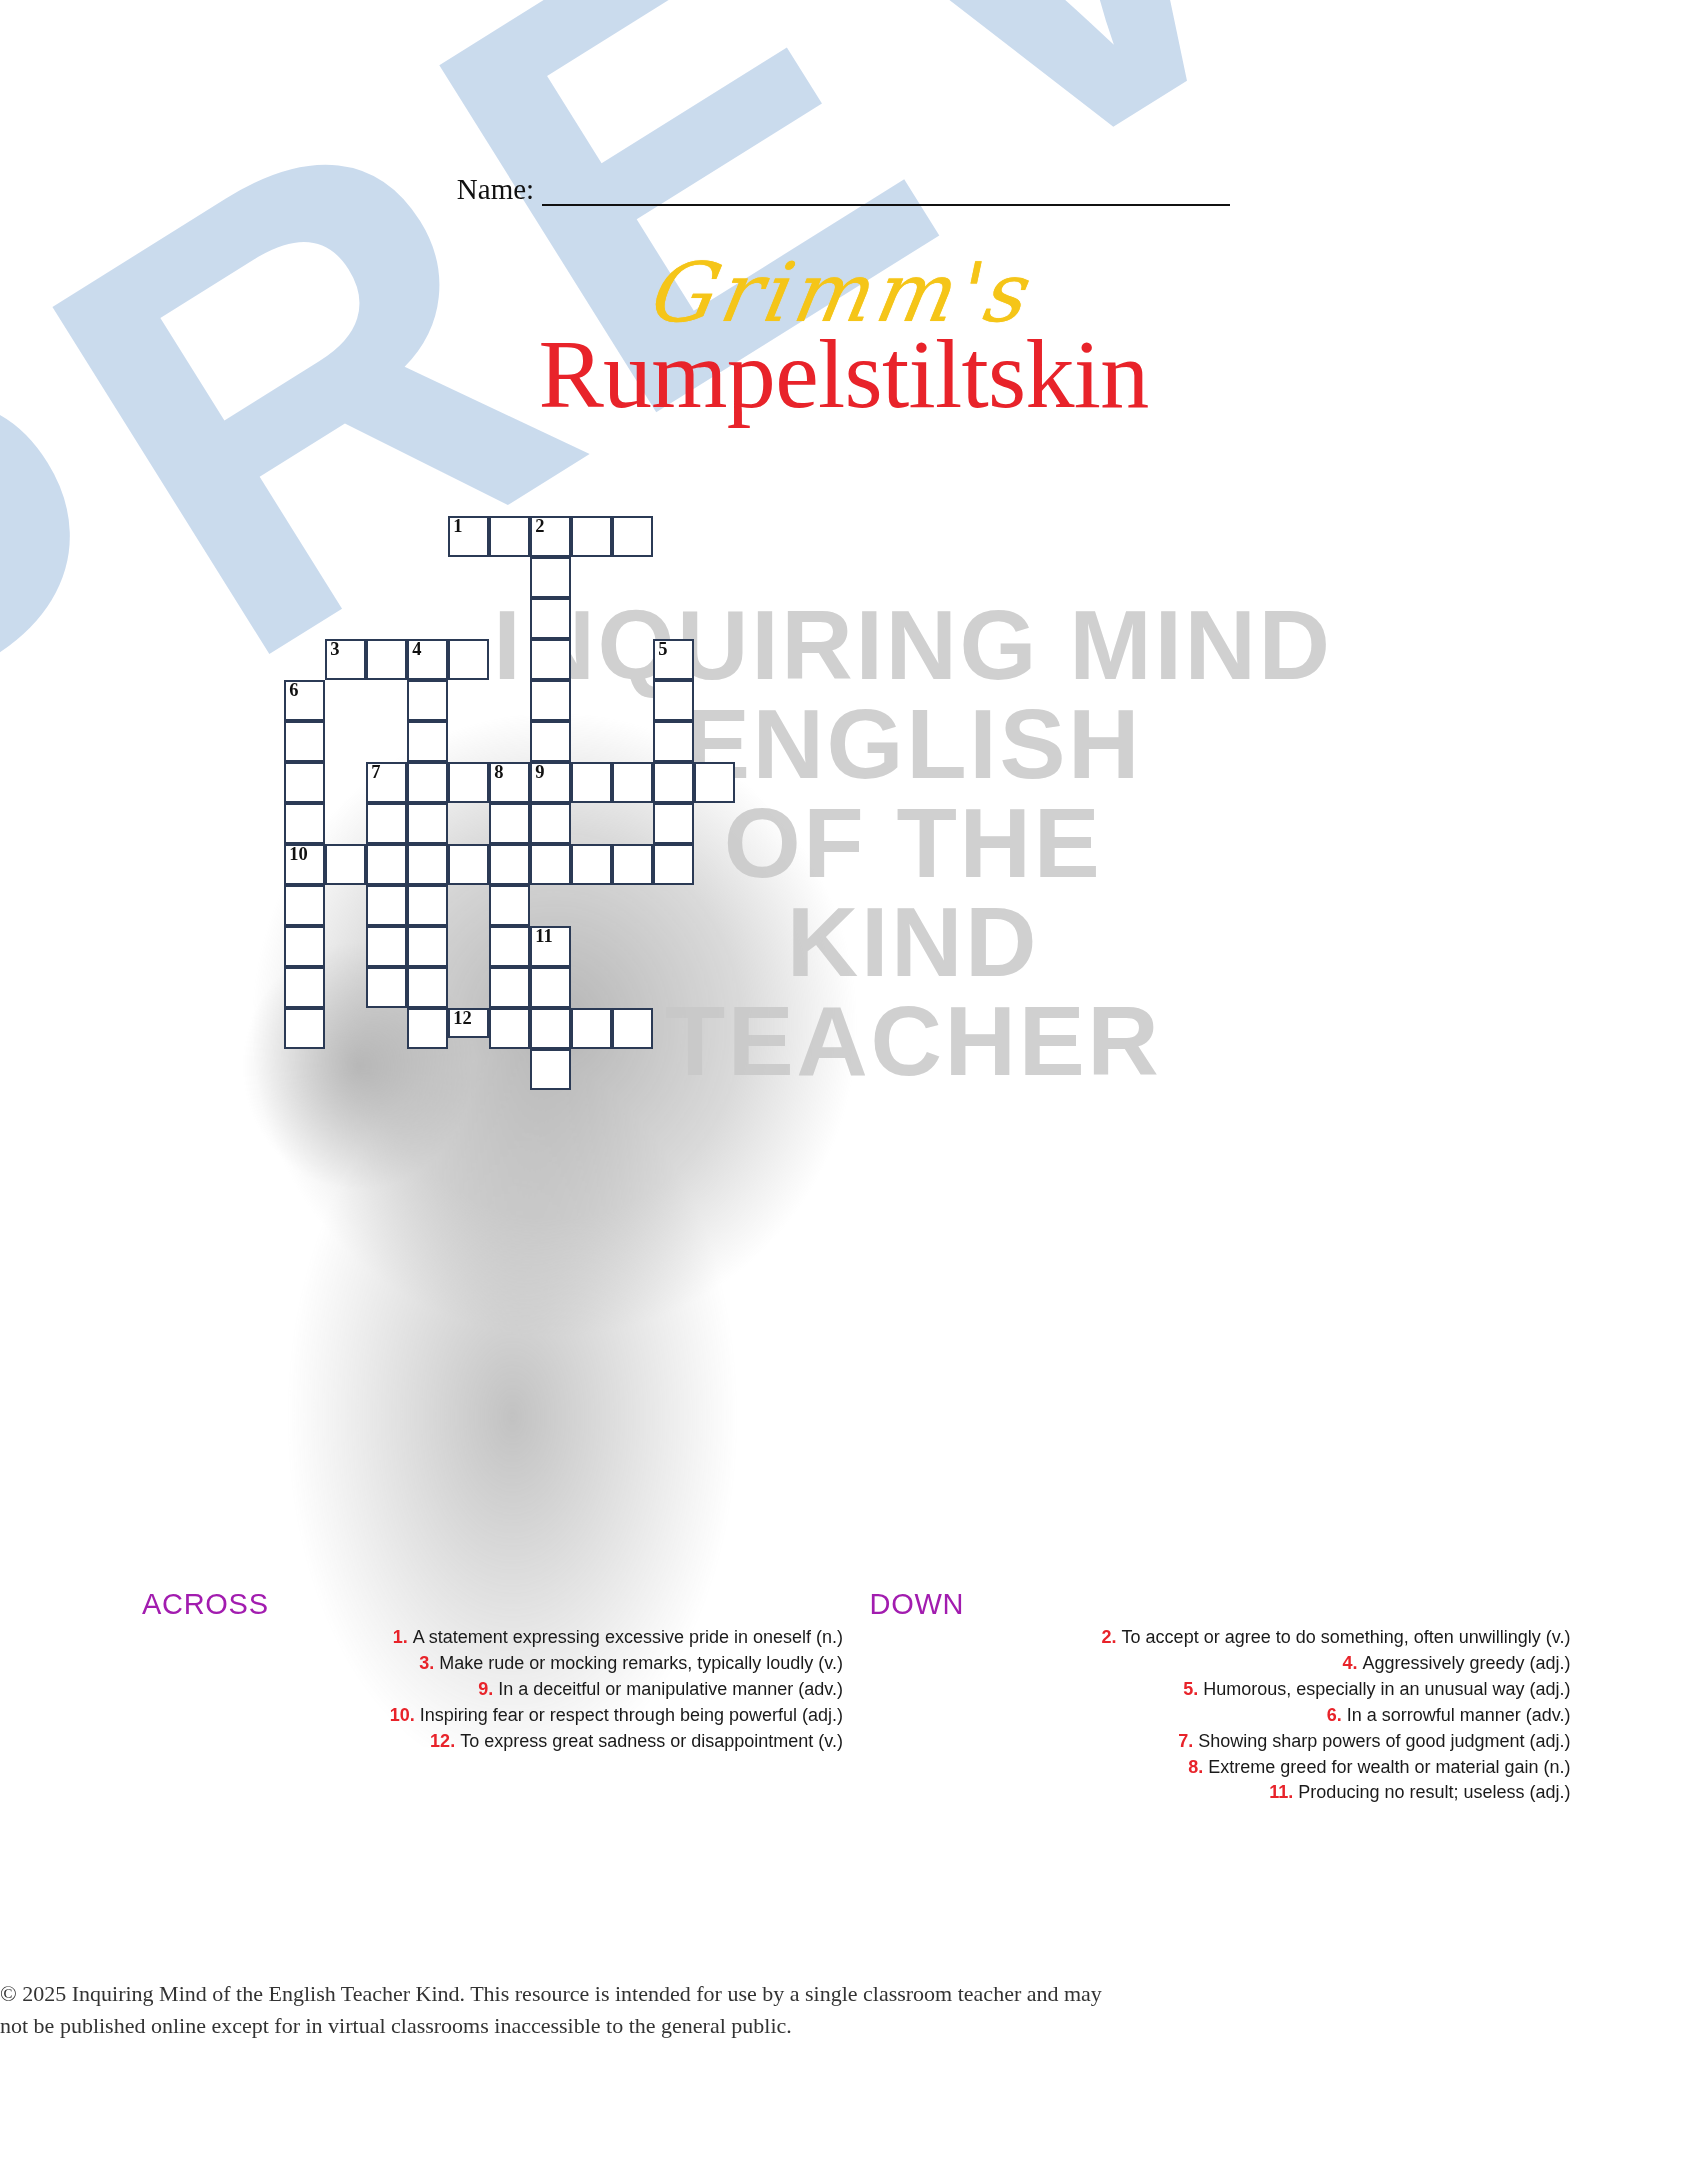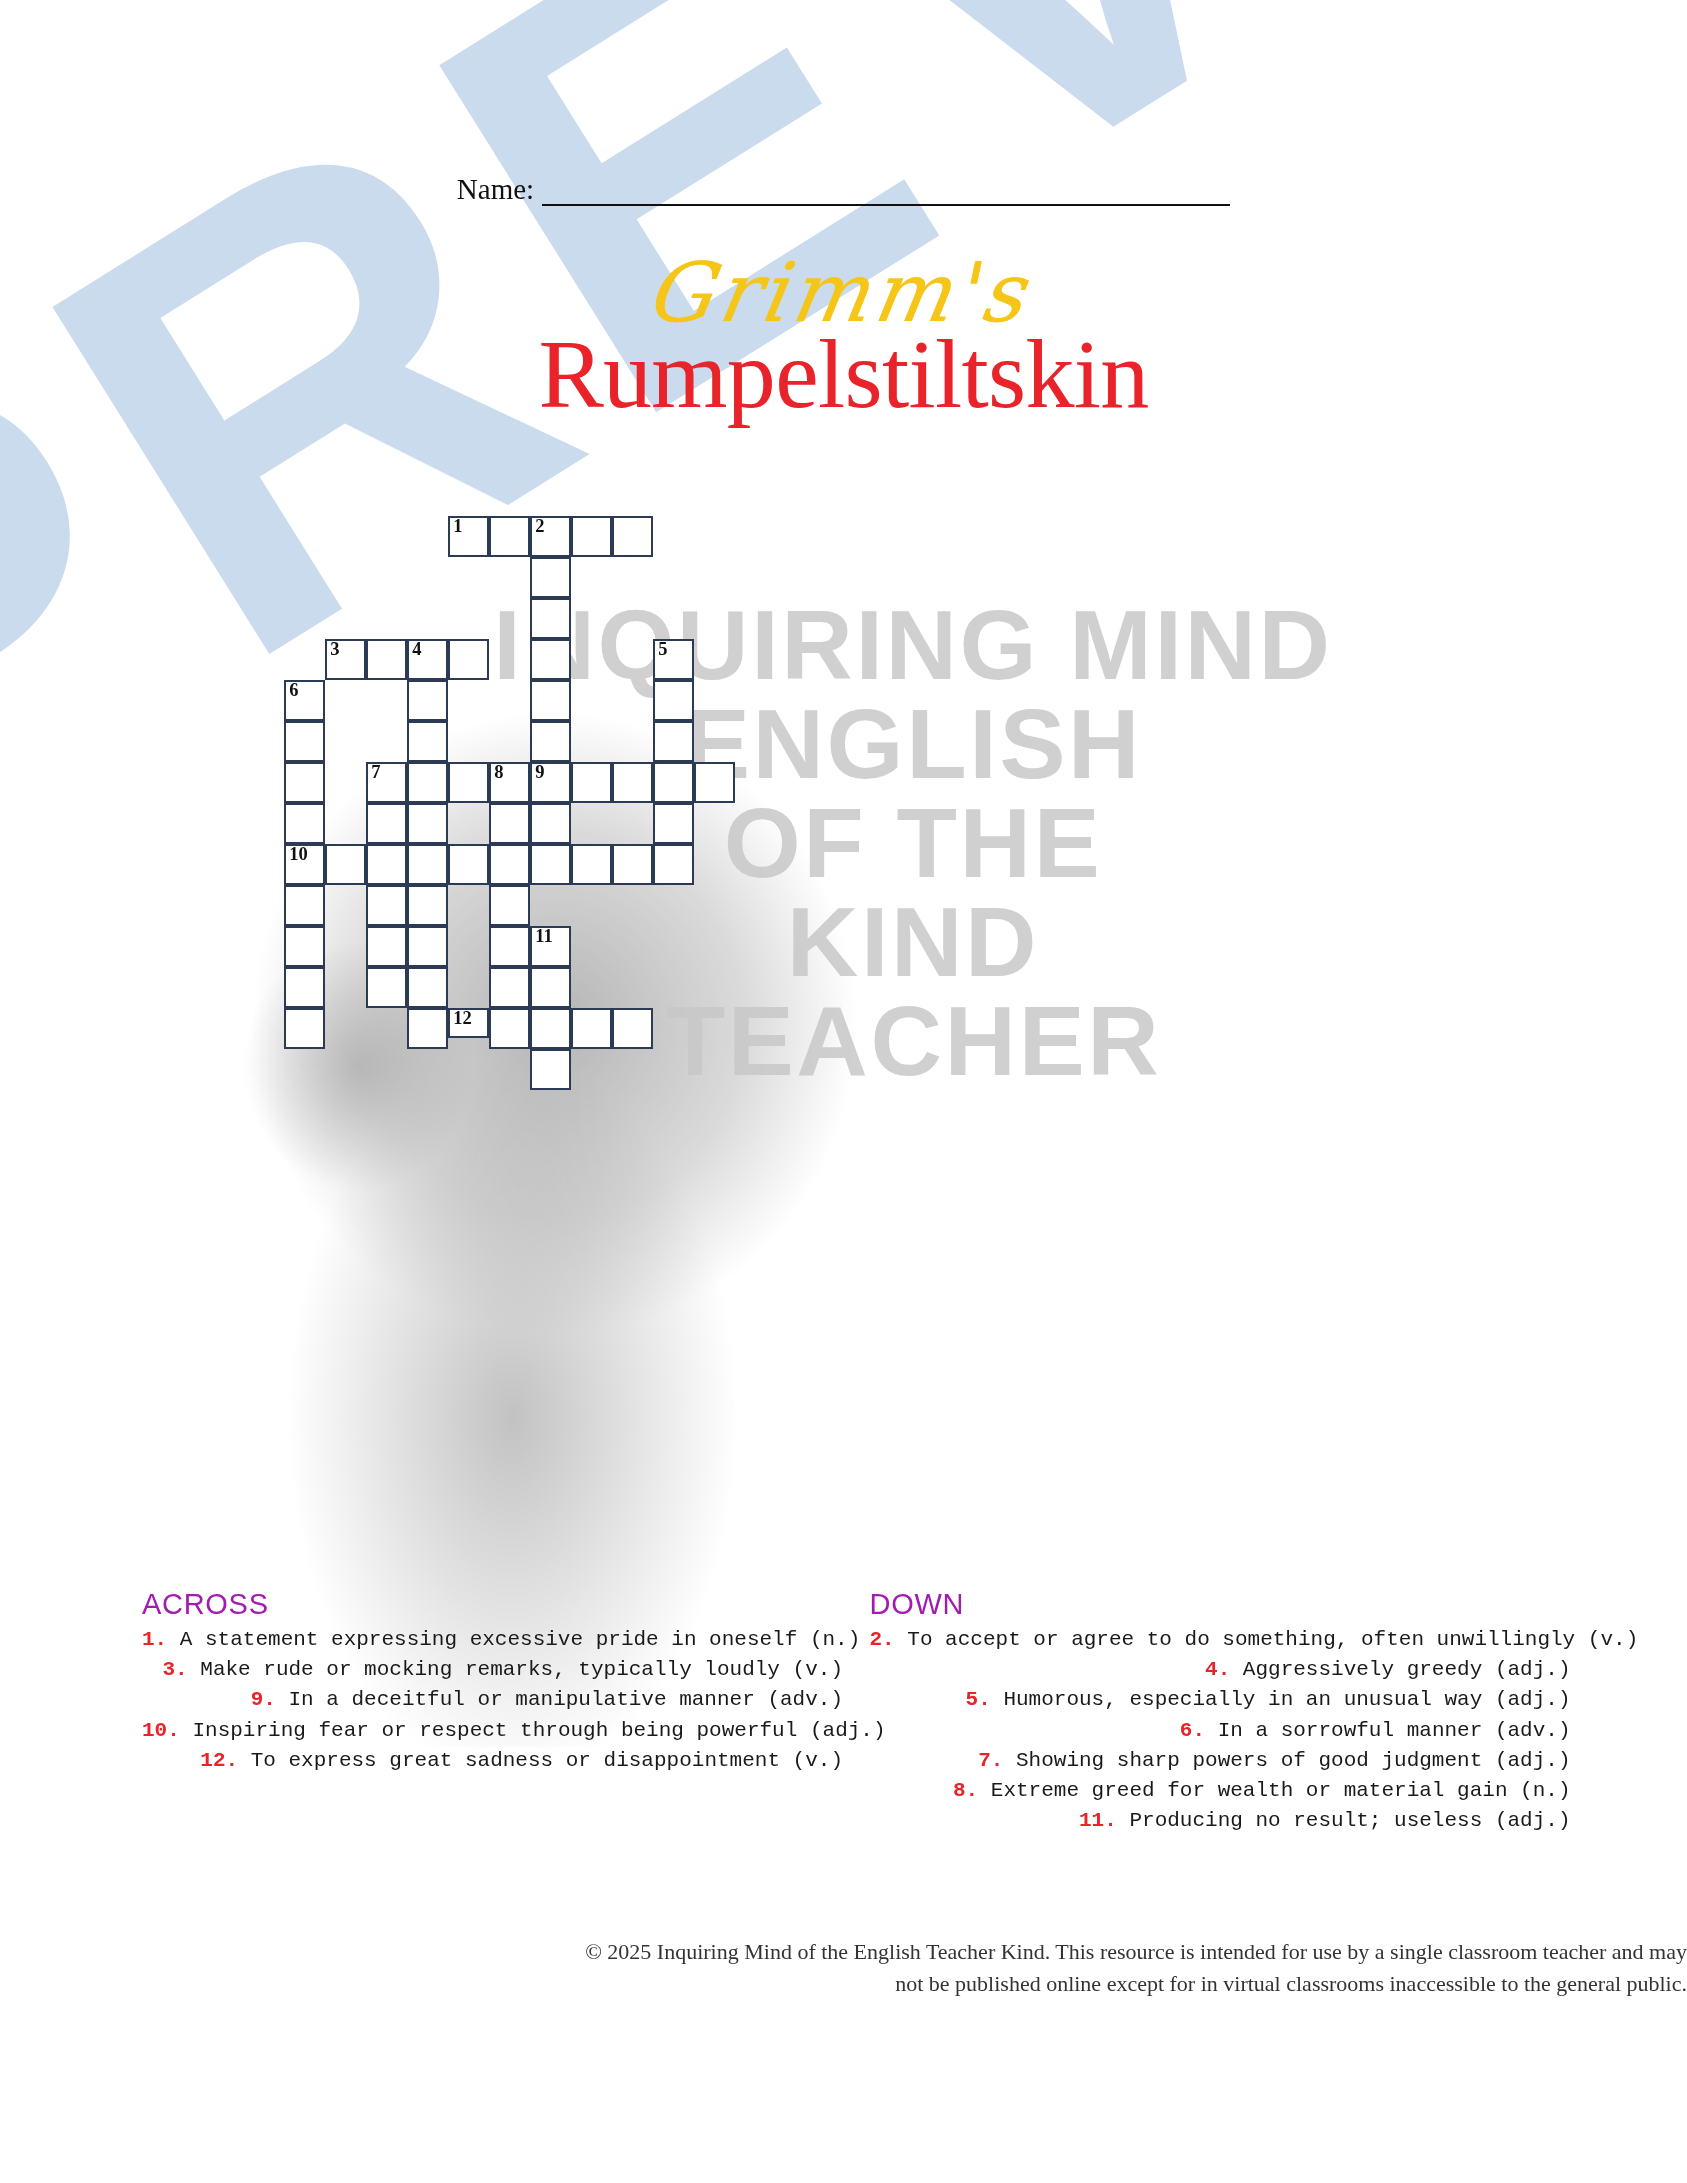--- a/index.html
+++ b/index.html
@@ -155,39 +155,39 @@
   }
   .clue-col { width: 701px; }
   .clue-head {
     font-family: "Liberation Sans", sans-serif;
     font-size: 29px;
     color: #a21caf;
     letter-spacing: 0.7px;
     margin-bottom: 4px;
   }
   .clue {
-    font-family: Liberation Mono, monospace;
-    font-size: 21px;
+    font-family: Liberation Sans, sans-serif;
+    font-size: 18px;
     color: #1a1a1a;
     line-height: 1.44;
     white-space: nowrap;
   }
   .clue .cnum {
     color: #e8232a;
     font-weight: bold;
   }
   .col-across .clue { text-align: right; }
   .col-down .clue { text-align: right; }
 
   .footer {
     position: absolute;
     left: 0;
-    top: 1936px;
-    width: 1687px;
-    text-align: right;
+    top: 1978px;
+    width: 1687px;
+    text-align: left;
     font-family: "Liberation Serif", serif;
     font-size: 22px;
     color: #333;
     line-height: 1.45;
   }
 </style>
 </head>
 <body>
 
 <div class="wm-layer">

